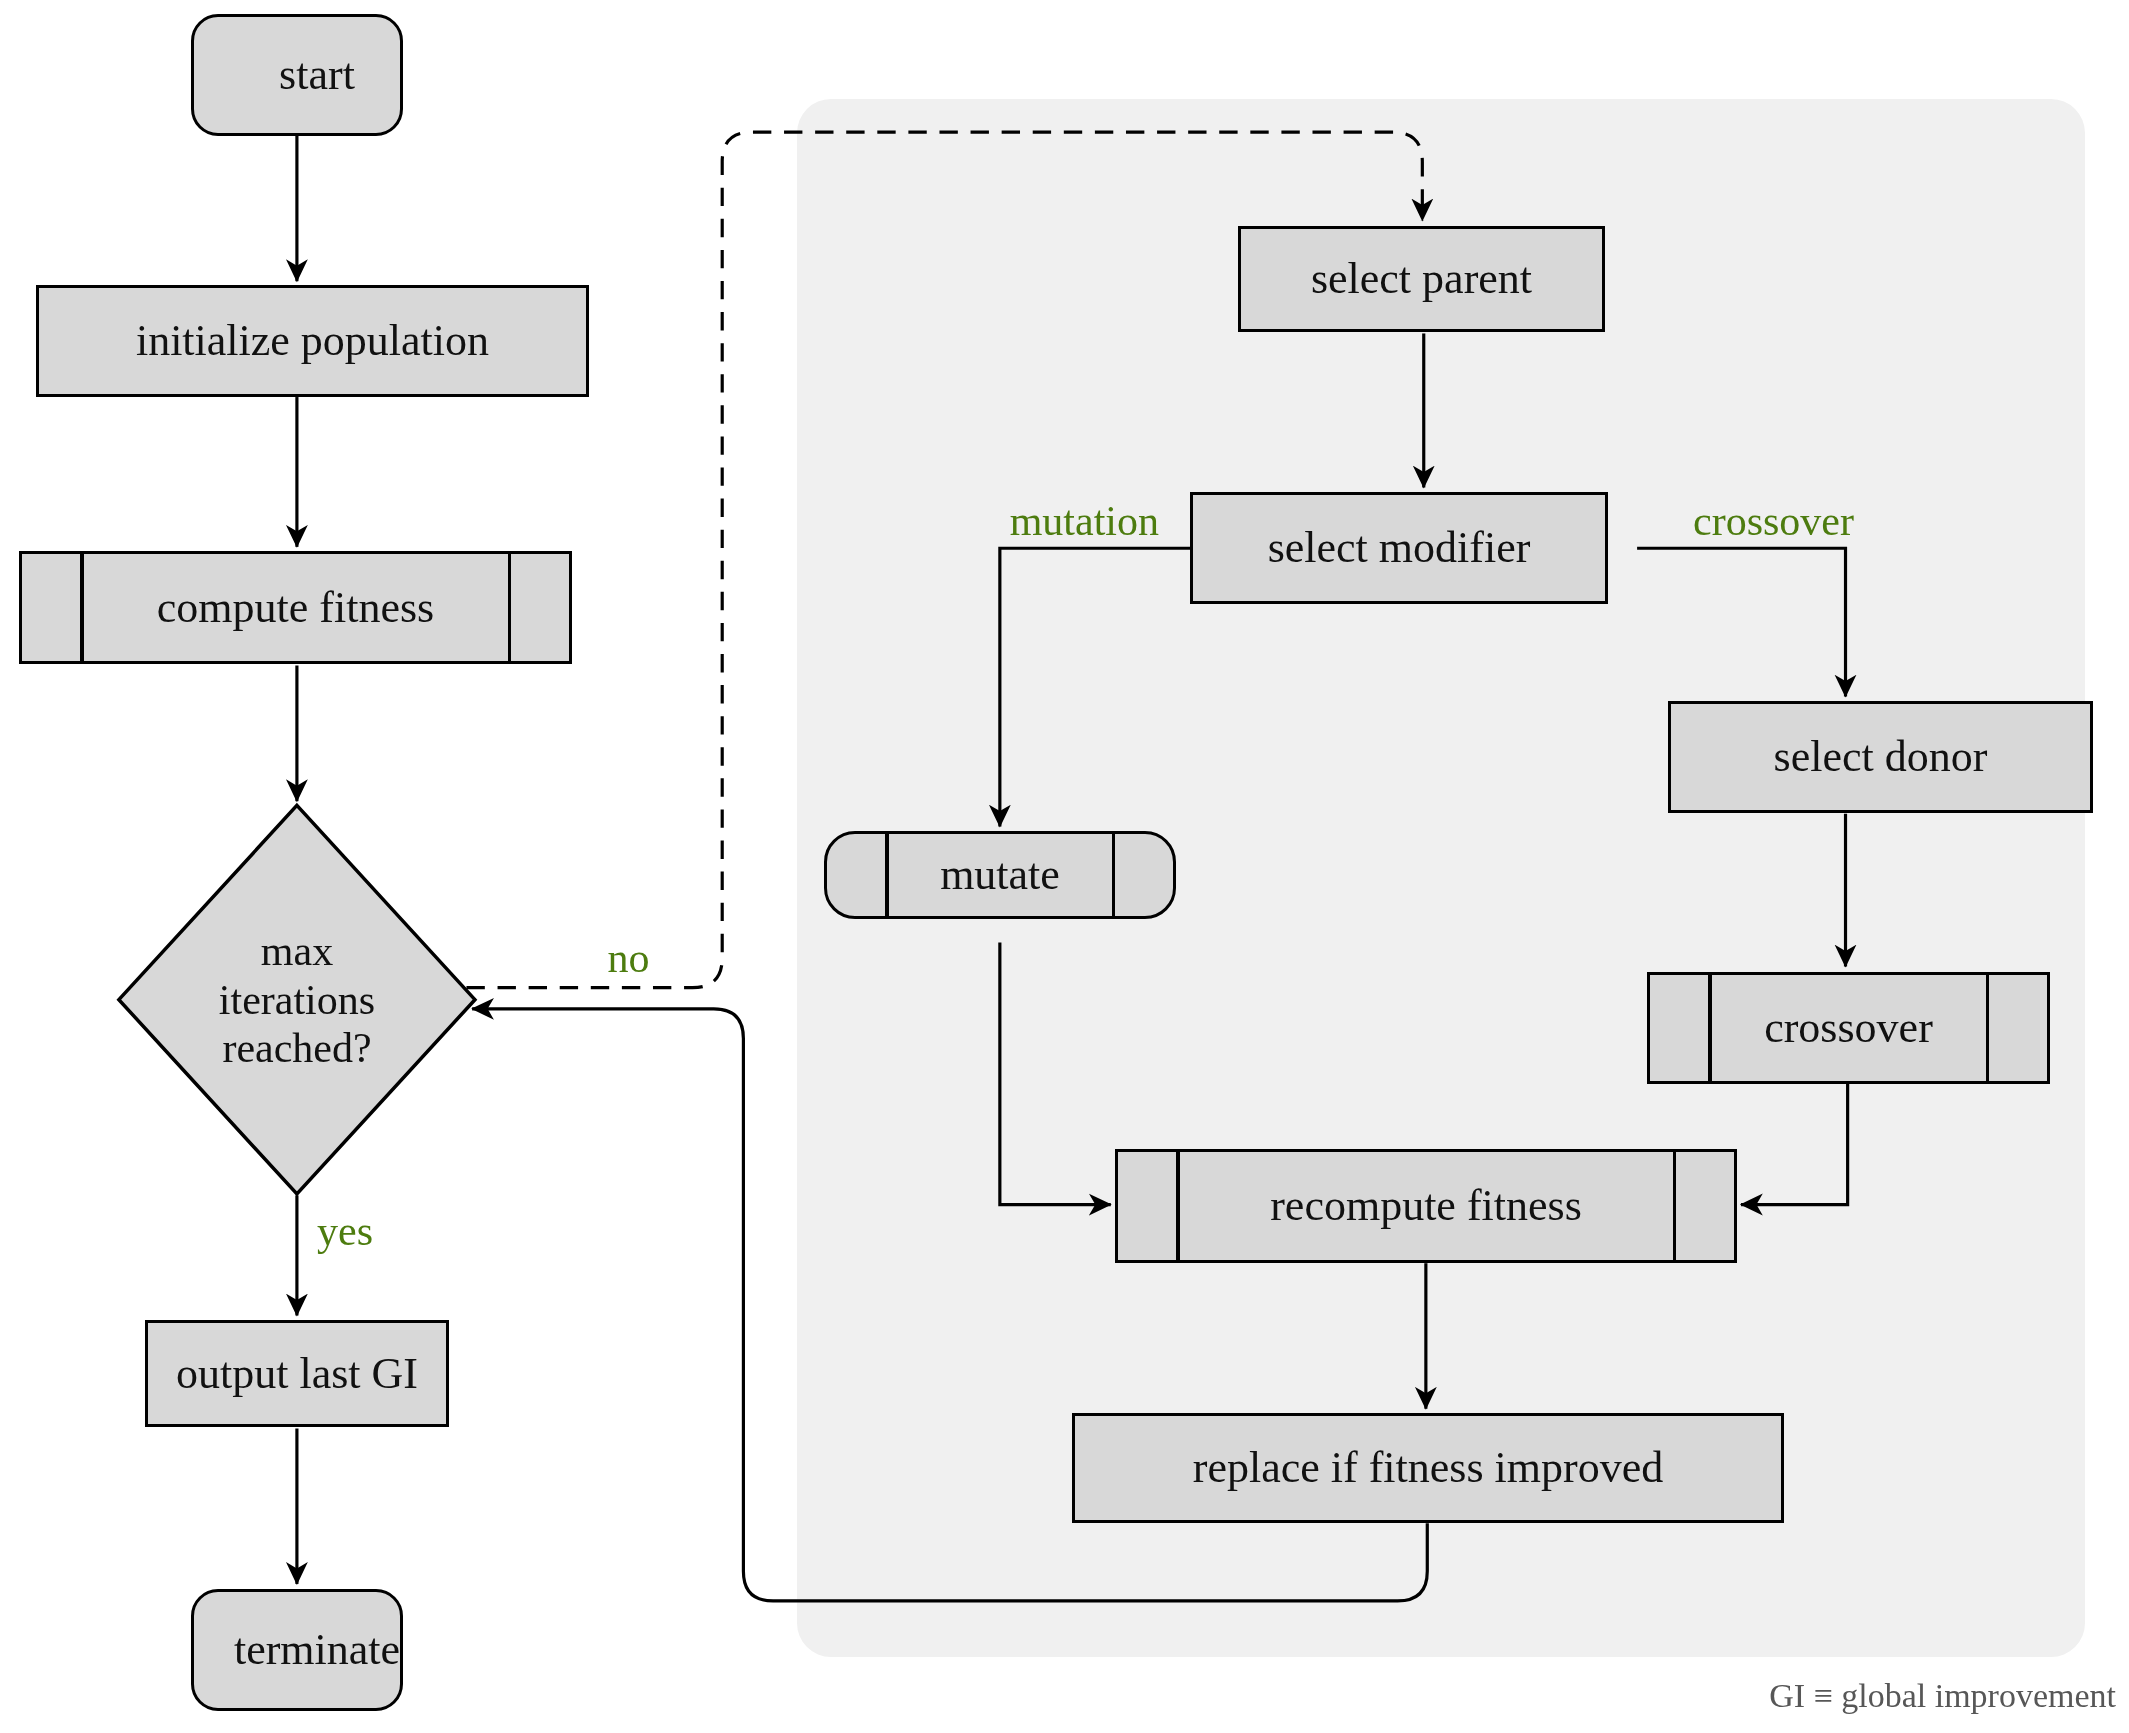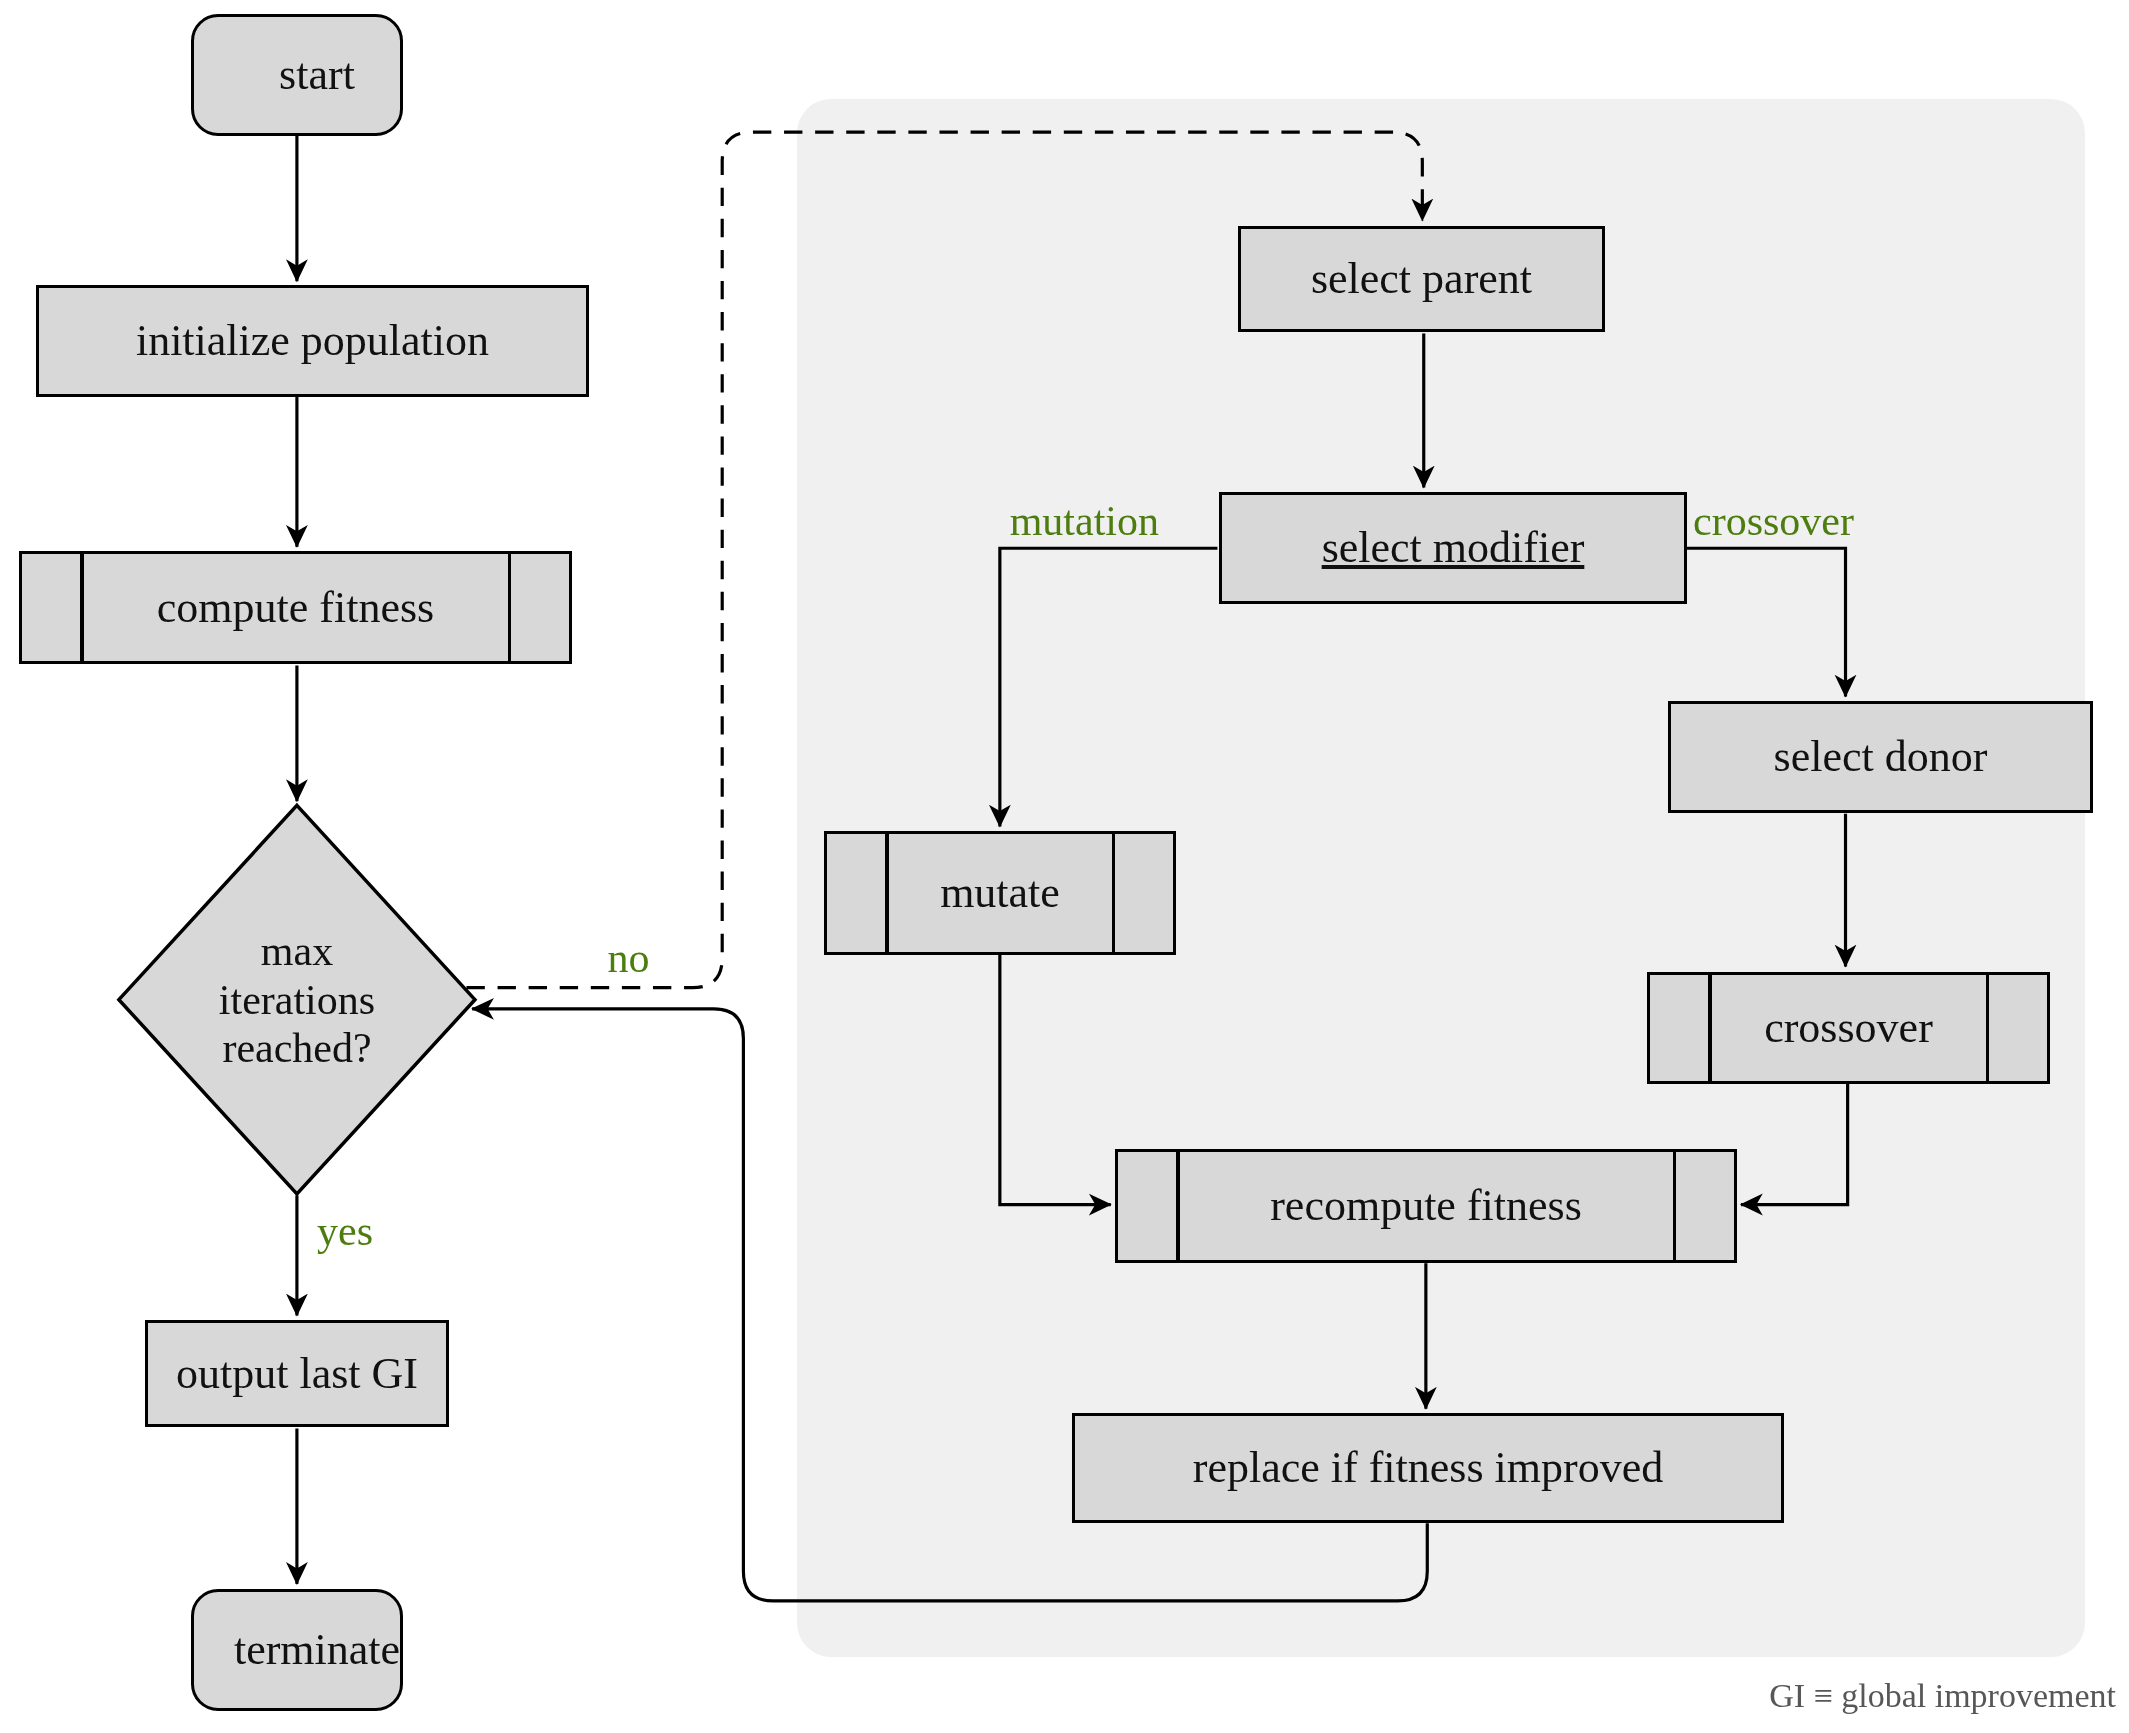--- a/index.html
+++ b/index.html
@@ -100,25 +100,25 @@
   </div>
 
   <div class="node rounded" style="left:191px; top:1589px; width:212px; height:122px;">
     <span>terminate</span>
   </div>
 
   <div class="node" style="left:1238px; top:226px; width:367px; height:106px;">
     <span>select parent</span>
   </div>
 
-  <div class="node" style="left:1219px; top:492px; width:468px; height:112px;text-decoration:underline;">
+  <div class="node" style="left:1190px; top:492px; width:418px; height:112px;">
     <span>select modifier</span>
   </div>
 
-  <div class="node subroutine" style="left:824px; top:831px; width:352px; height:124px;">
+  <div class="node subroutine" style="left:824px; top:831px; width:352px; height:88px;border-radius:31px;">
     <span>mutate</span>
   </div>
 
   <div class="node" style="left:1668px; top:701px; width:425px; height:112px;">
     <span>select donor</span>
   </div>
 
   <div class="node subroutine" style="left:1647px; top:972px; width:403px; height:112px;">
     <span>crossover</span>
   </div>

